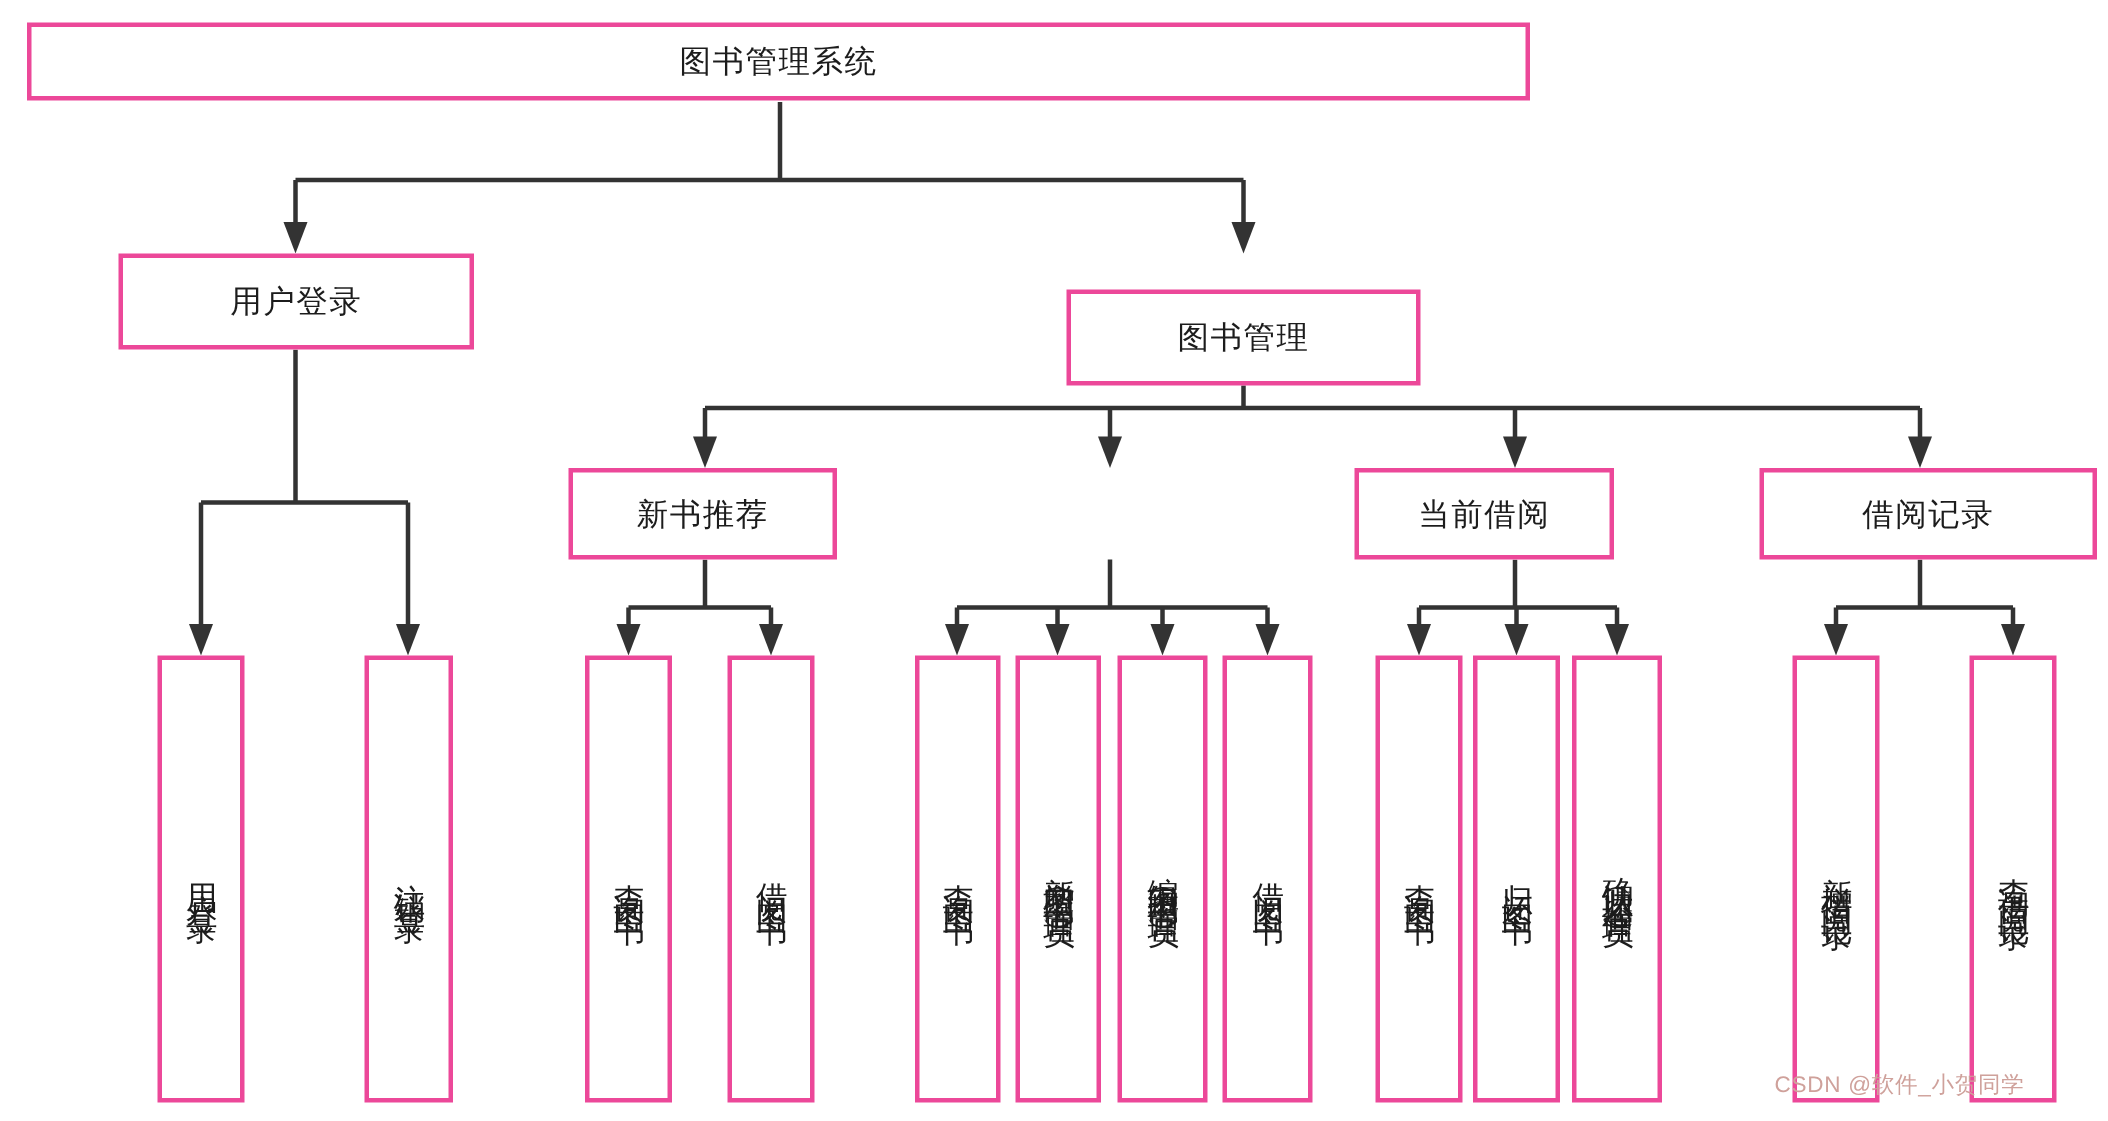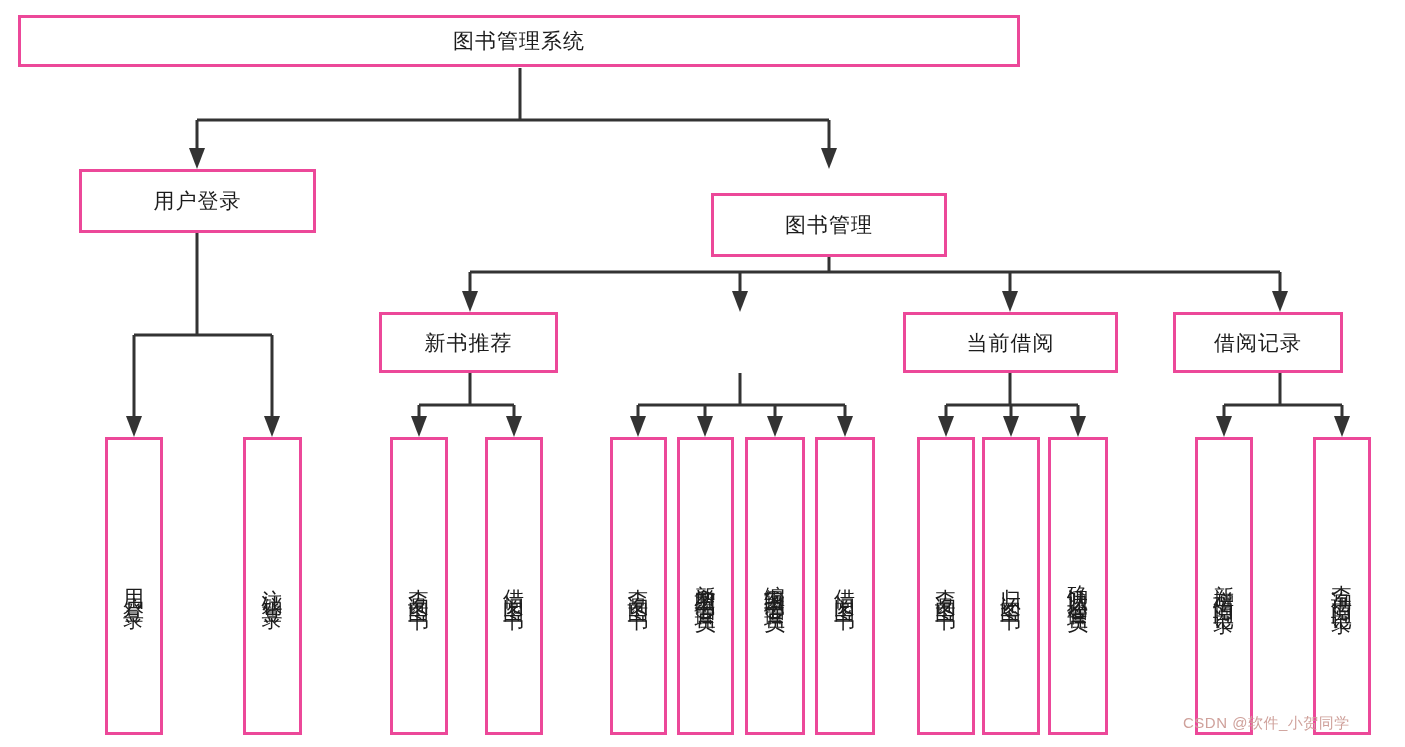--- a/index.html
+++ b/index.html
@@ -87,22 +87,22 @@
       <polygon points="1334,416 1350,416 1342,437"></polygon>
     </g>
   </svg>
 
   <div class="node h" style="left:18px;top:15px;width:1002px;height:52px;">图书管理系统</div>
 
   <div class="node h" style="left:79px;top:169px;width:237px;height:64px;">用户登录</div>
   <div class="node h" style="left:711px;top:169px;width:236px;height:64px;margin-top:24px;">图书管理</div>
 
   <div class="node h" style="left:363px;top:312px;width:179px;height:61px;margin-left:16px;">新书推荐</div>
-  <div class="node h" style="left:903px;top:312px;width:215px;height:61px;">当前借阅</div>
-  <div class="node h" style="left:1173px;top:312px;width:170px;height:61px;">借阅记录</div>
+  <div class="node h" style="left:903px;top:312px;width:173px;height:61px;">当前借阅</div>
+  <div class="node h" style="left:1173px;top:312px;width:225px;height:61px;">借阅记录</div>
 
   <div class="node v" style="left:105px;top:437px;width:58px;height:298px;">用户登录</div>
   <div class="node v" style="left:243px;top:437px;width:59px;height:298px;">注销登录</div>
 
   <div class="node v" style="left:390px;top:437px;width:58px;height:298px;">查询图书</div>
   <div class="node v" style="left:485px;top:437px;width:58px;height:298px;">借阅图书</div>
 
   <div class="node v" style="left:610px;top:437px;width:57px;height:298px;">查询图书</div>
   <div class="node v" style="left:677px;top:437px;width:57px;height:298px;letter-spacing:4px;">新增图书（管理员）</div>
   <div class="node v" style="left:745px;top:437px;width:60px;height:298px;letter-spacing:4px;">编辑图书（管理员）</div>

